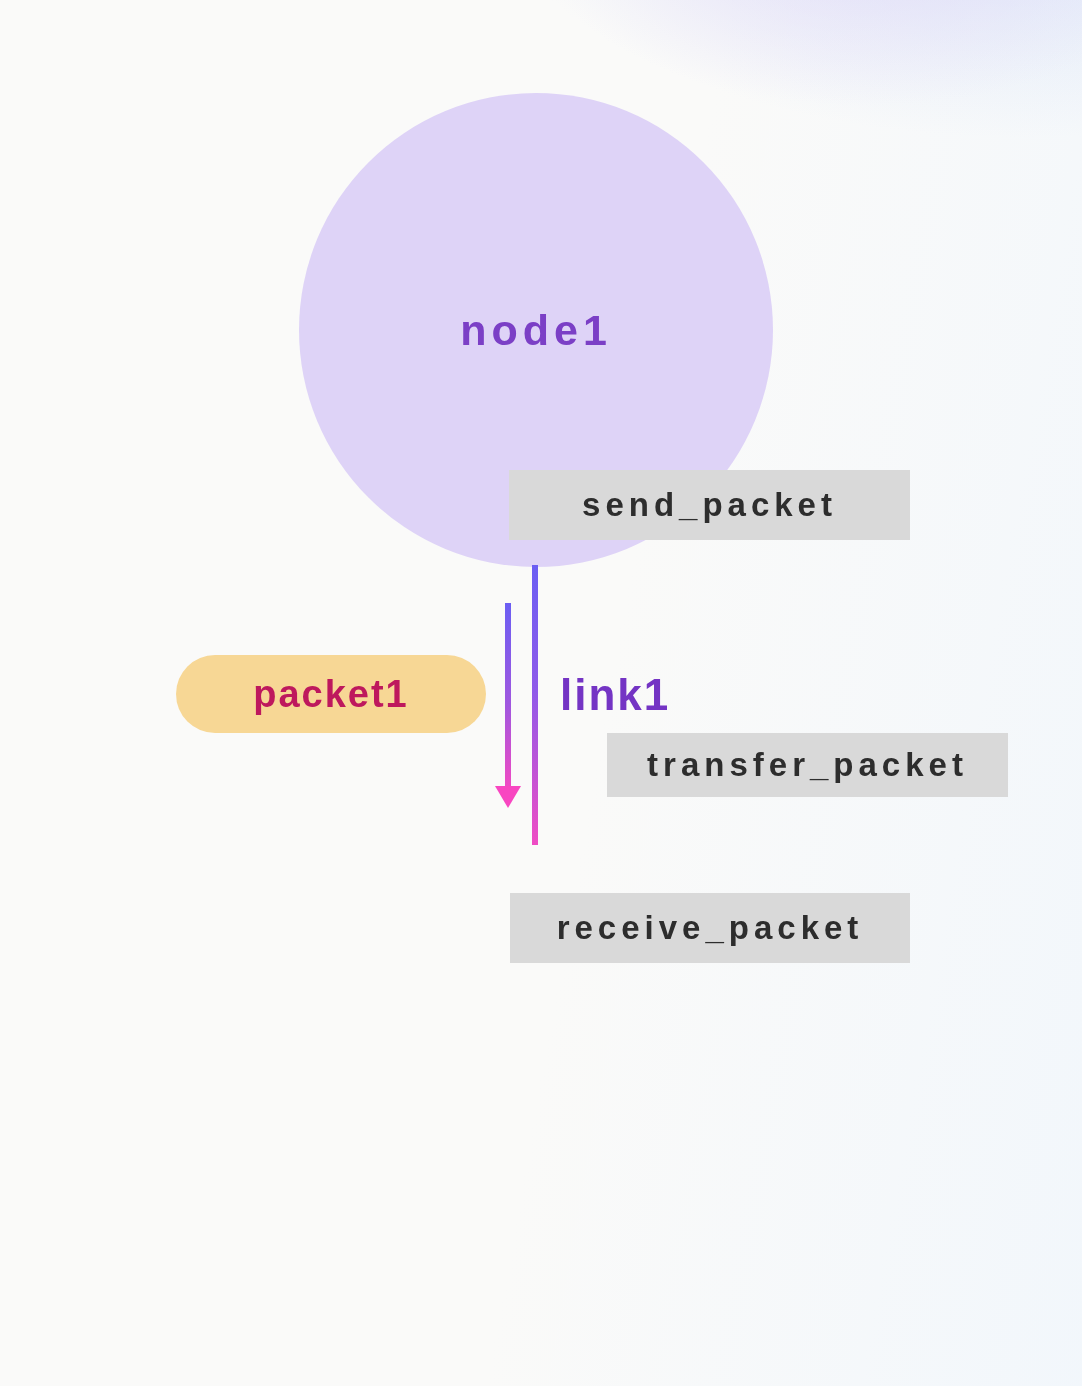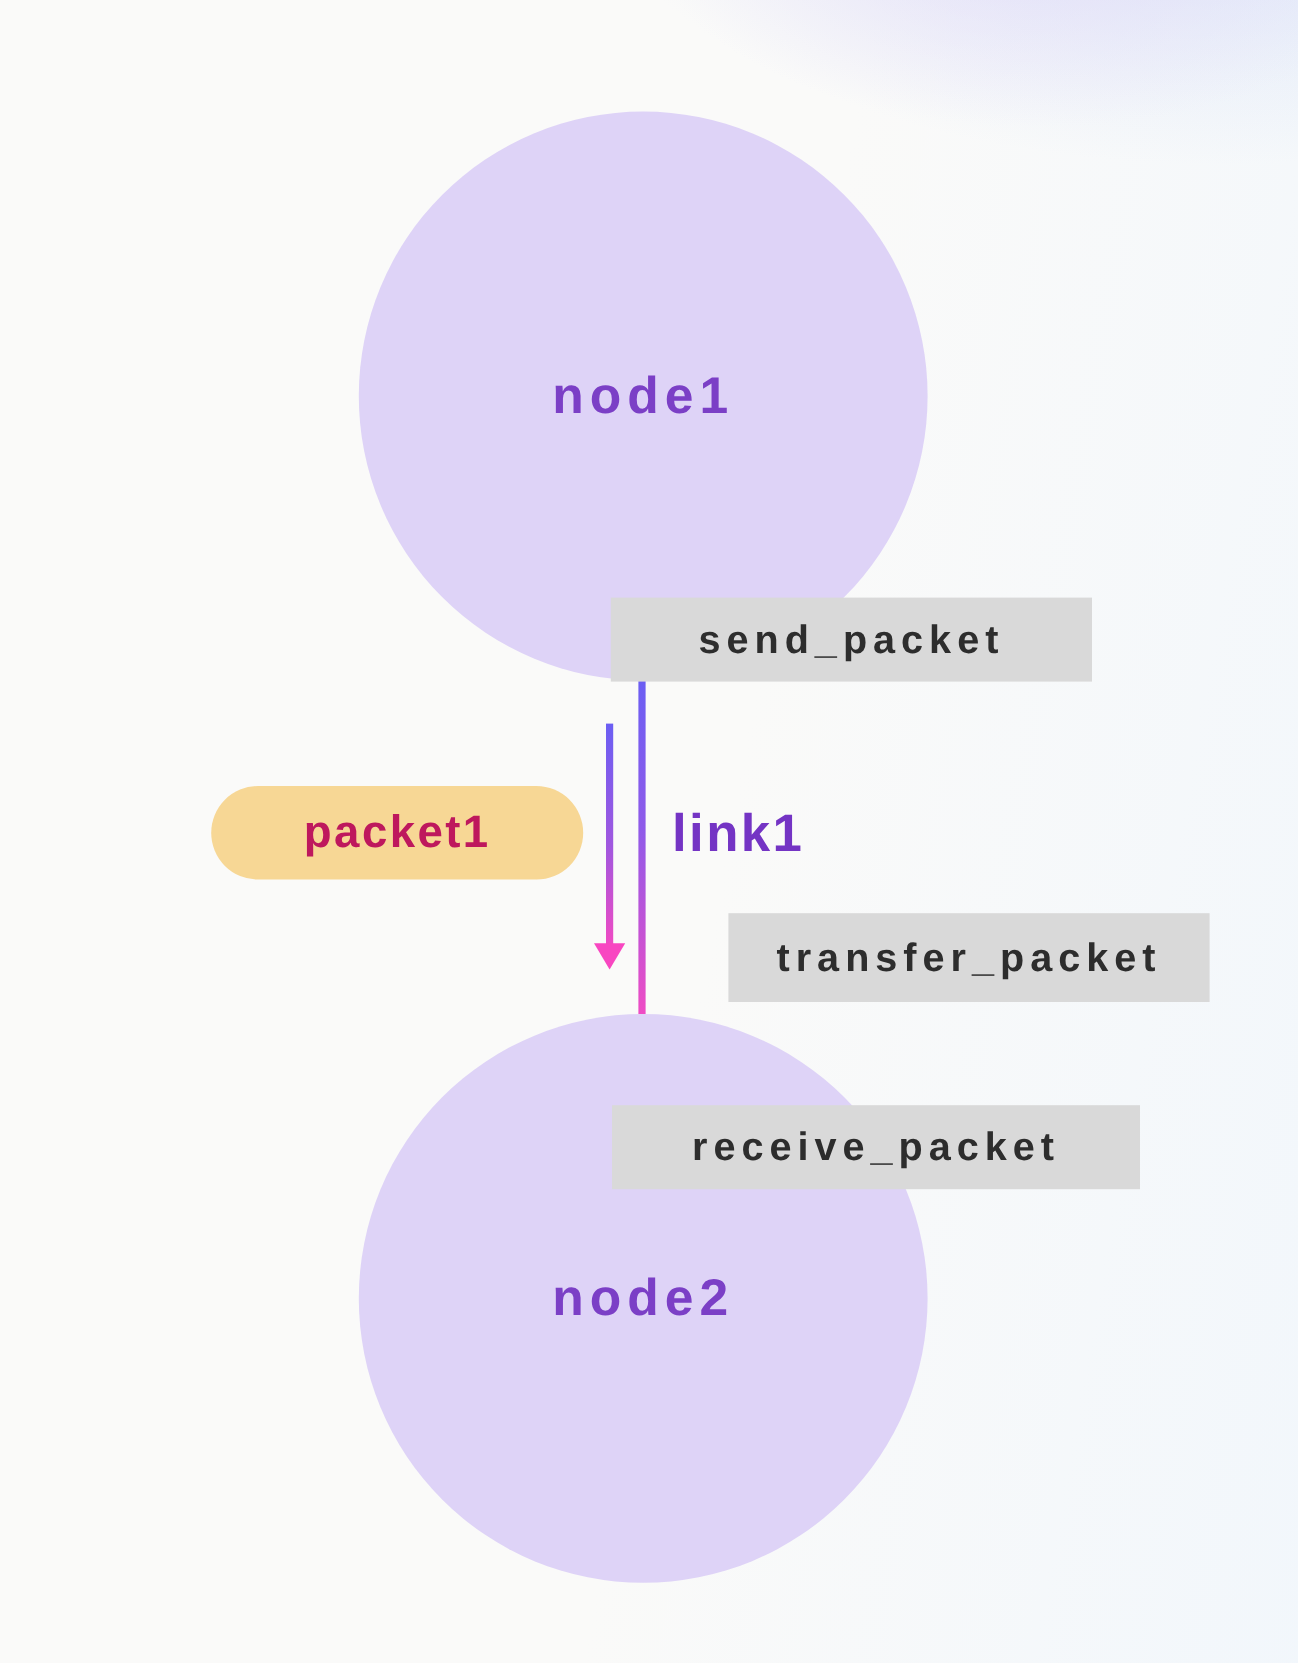--- a/index.html
+++ b/index.html
@@ -42,31 +42,30 @@
     font-weight: 700;
     letter-spacing: 5px;
   }
   .event-box {
     position: absolute;
     background: #d9d9d9;
     display: flex;
     align-items: center;
     justify-content: center;
     z-index: 3;
-    margin-top: 28px;
   }
   .event-label {
     color: #2d2d2d;
     font-size: 33px;
     font-weight: 700;
     letter-spacing: 5px;
   }
   #send-box    { left: 509px; top: 470px; width: 401px; height: 70px; }
-  #transfer-box{ left: 607px; top: 733px; width: 401px; height: 74px; text-align: right; }
-  #receive-box { left: 510px; top: 893px; width: 440px; height: 70px; }
+  #transfer-box{ left: 607px; top: 733px; width: 401px; height: 64px; text-align: right; }
+  #receive-box { left: 510px; top: 893px; width: 400px; height: 70px; }
   .vline {
     position: absolute;
     width: 6px;
     z-index: 2;
   }
   #link-line {
     left: 532px; top: 565px; height: 280px;
     background: linear-gradient(to bottom, #6b5ef3 0%, #8f5ae9 45%, #ef4cc4 100%);
   }
   #packet-arrow-shaft {
@@ -134,17 +133,14 @@
   <span id="link-label">link1</span>
 
   <div id="transfer-box" class="event-box">
     <span class="event-label">transfer_packet</span>
   </div>
 
   <div id="receive-box" class="event-box">
     <span class="event-label">receive_packet</span>
   </div>
 
-  <div id="node2" class="node-circle">
-    <span class="node-label">node2</span>
-  </div>
 
 </div>
 
 </body></html>

